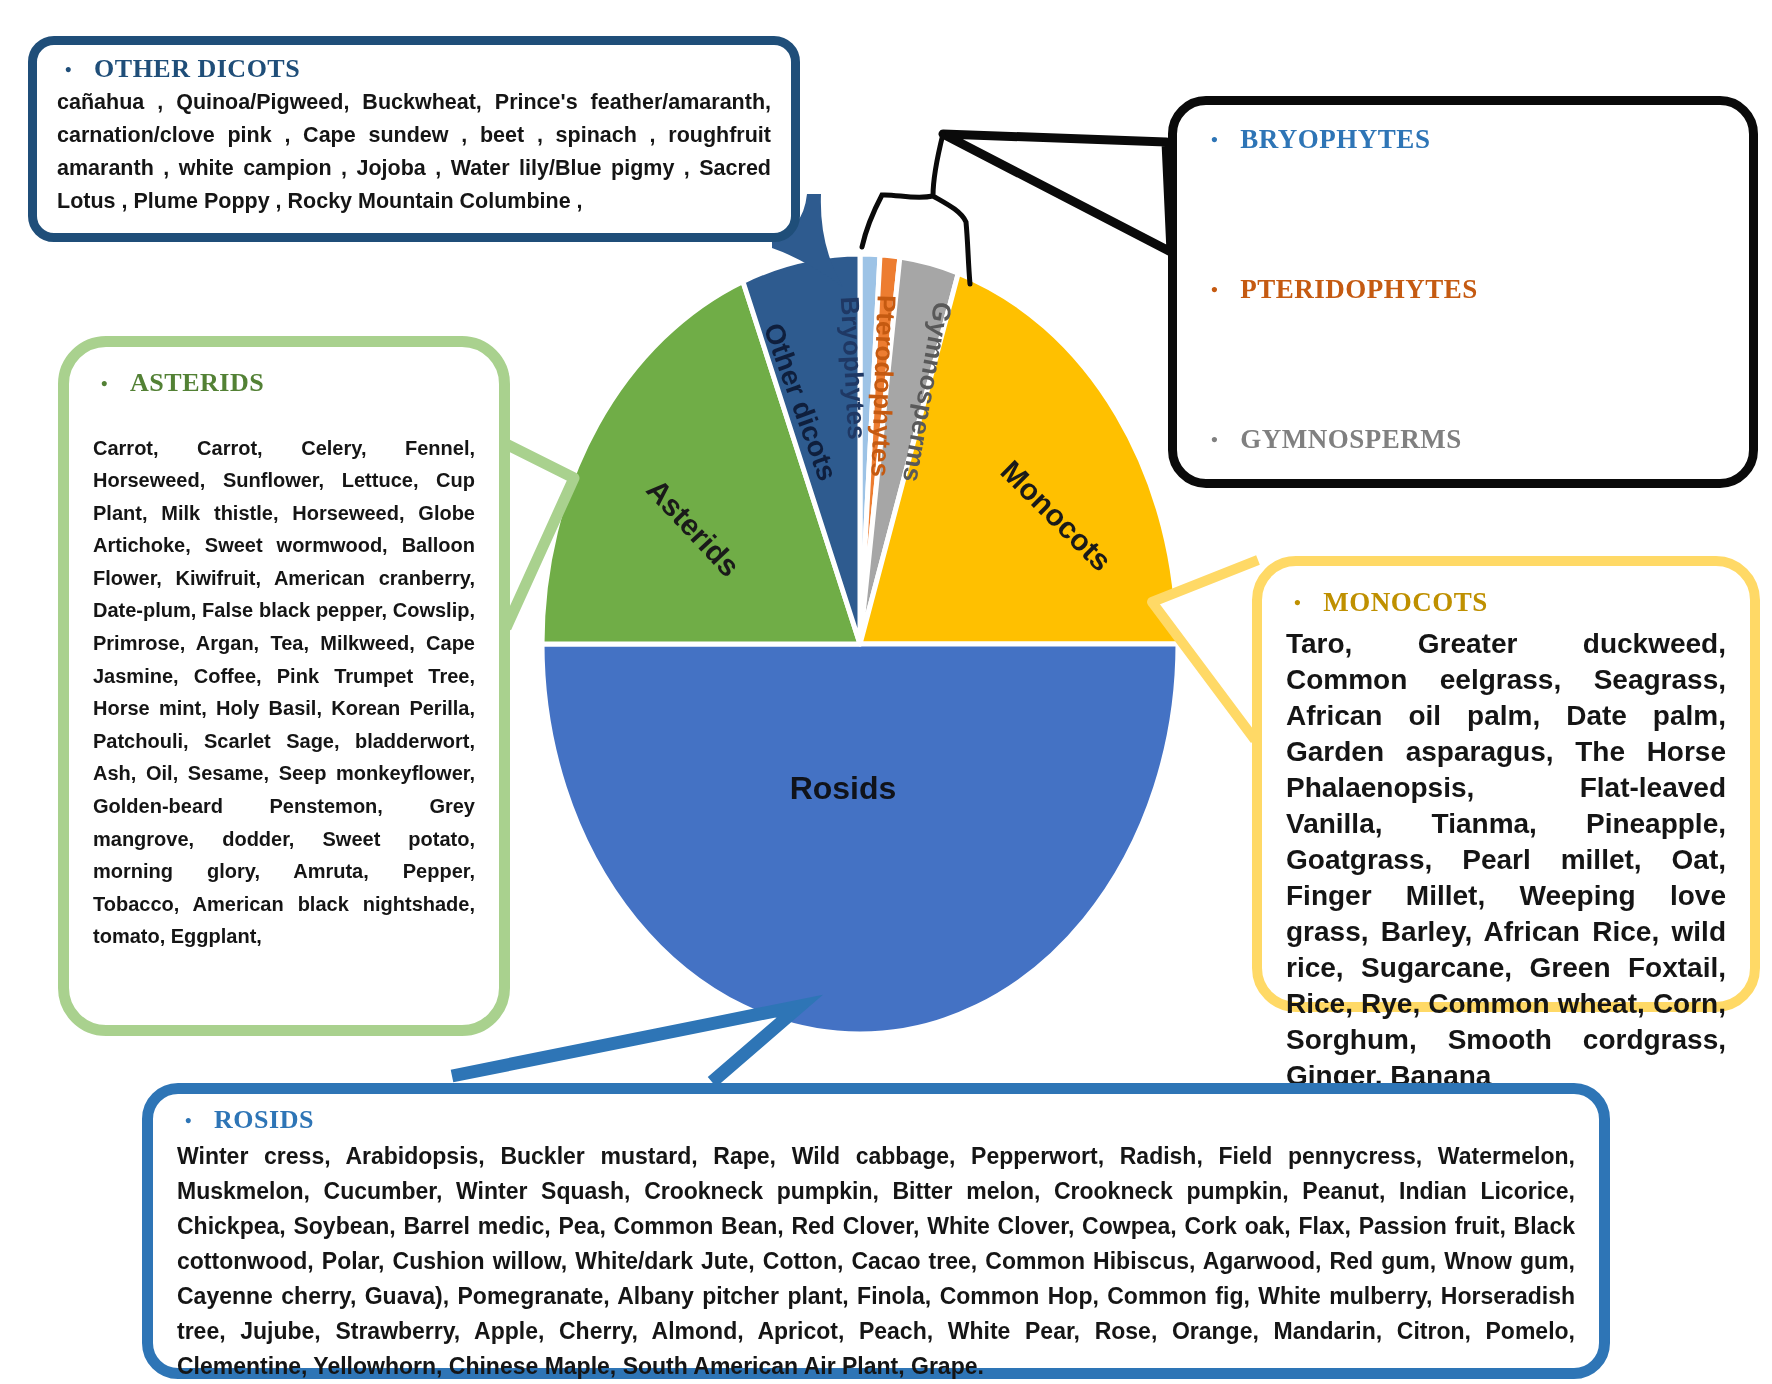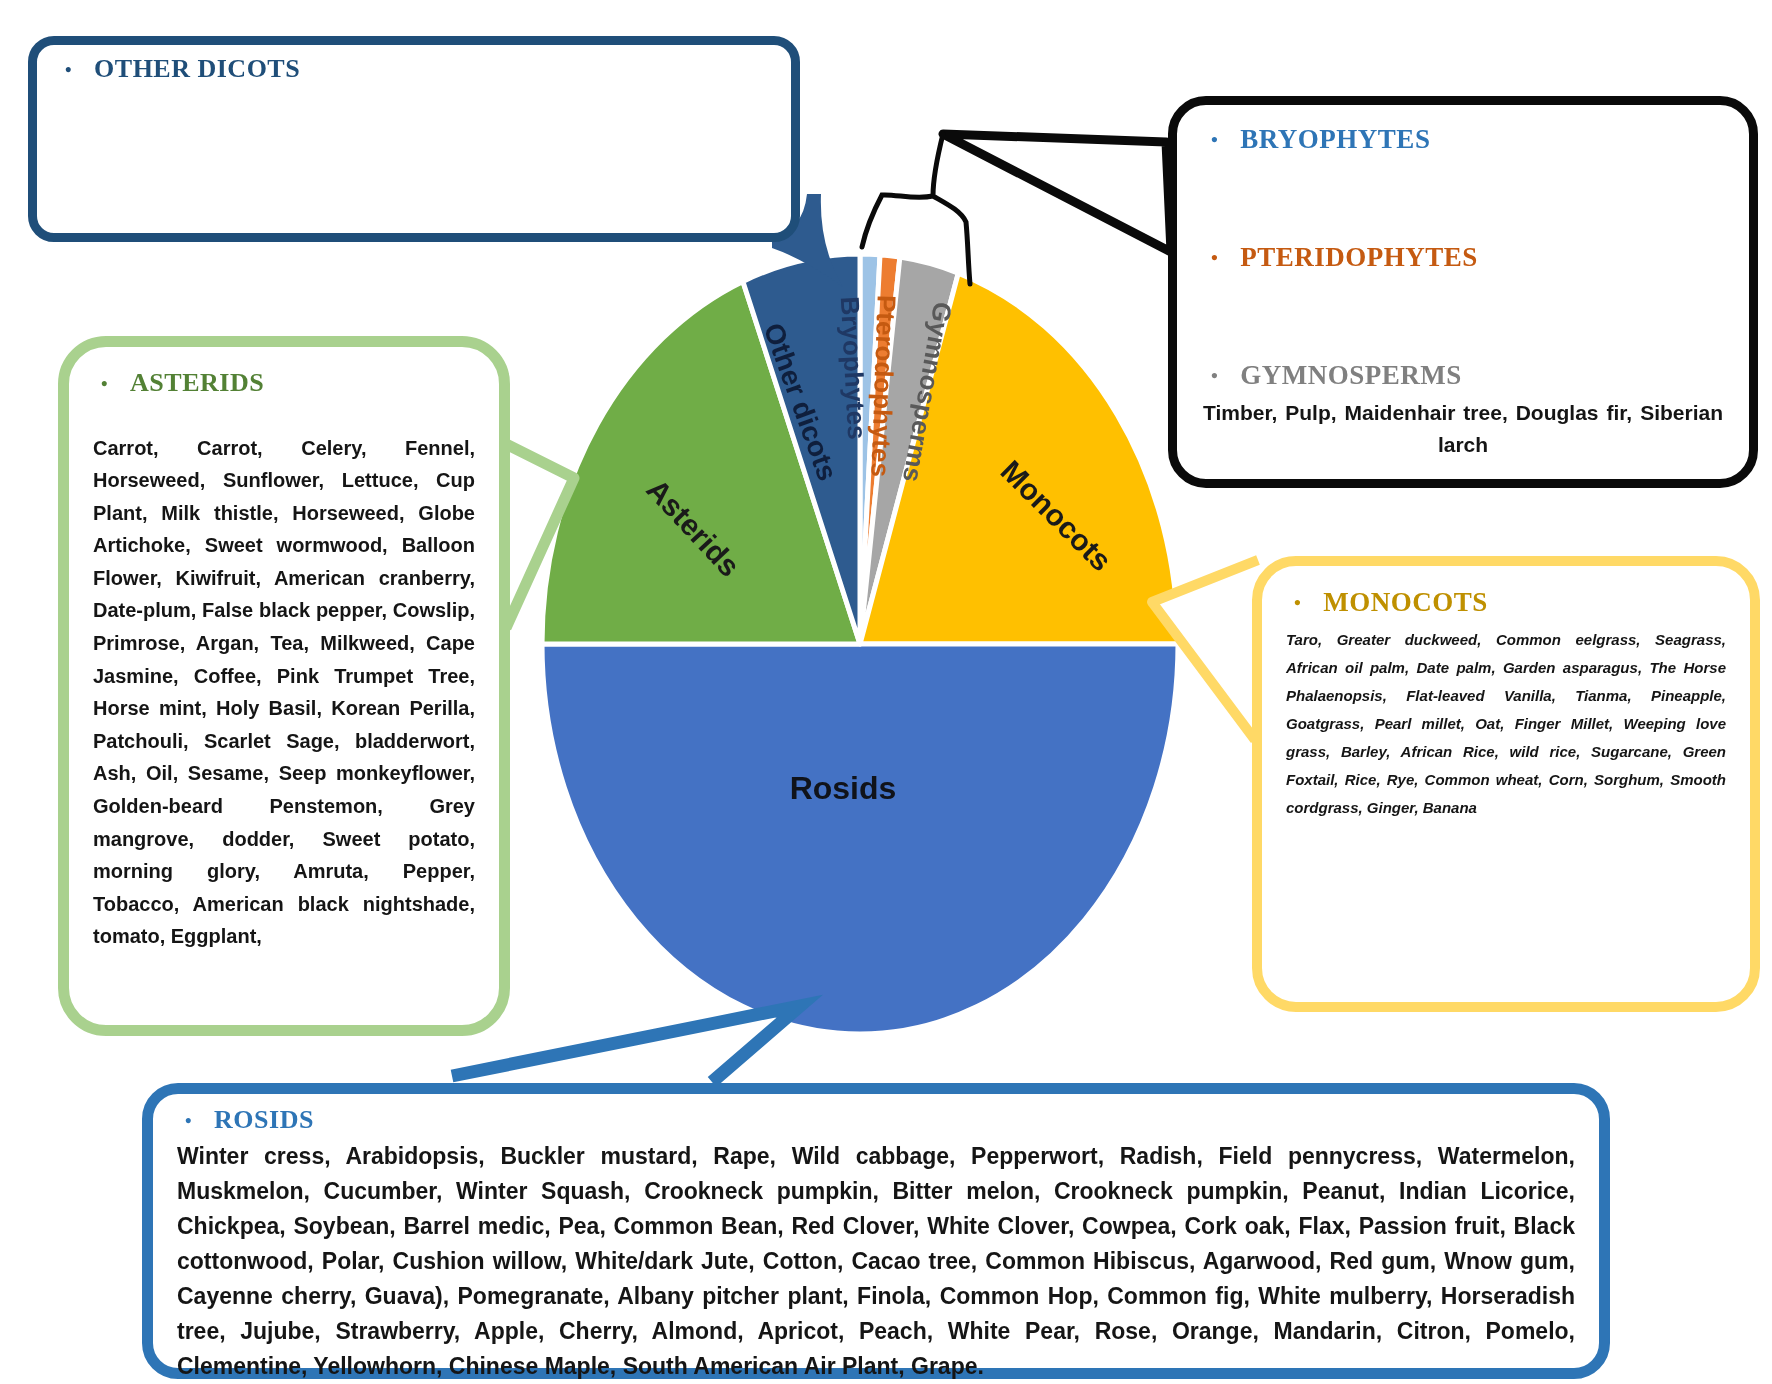--- a/index.html
+++ b/index.html
@@ -18,21 +18,21 @@
   #box-other-dicots .body-text{font-size:21.5px;line-height:33px;}
   #box-groups{left:1168px;top:96px;width:590px;height:392px;border:9px solid #0a0a0a;border-radius:38px;padding:18px 26px;
               display:flex;flex-direction:column;justify-content:space-between;}
   #box-groups .heading{font-size:27px;margin-bottom:4px;}
   #box-groups .body-text{font-size:21px;line-height:32px;}
   #box-asterids{left:58px;top:336px;width:452px;height:700px;border:11px solid #A9D18E;border-radius:48px;padding:20px 24px;}
   #box-asterids .heading{font-size:26px;margin-bottom:8px;}
   #box-asterids .body-text{font-size:20px;line-height:32.6px;margin-top:32px;}
   #box-monocots{left:1252px;top:556px;width:508px;height:456px;border:10px solid #FFD966;border-radius:44px;padding:20px 24px;}
   #box-monocots .heading{font-size:27px;margin-bottom:6px;}
-  #box-monocots .body-text{font-size:15px;line-height:28px;font-style:italic;}
+  #box-monocots .body-text{font-size:28px;line-height:36px;}
   #box-rosids{left:142px;top:1083px;width:1468px;height:296px;border:11px solid #2E75B6;border-radius:36px;padding:10px 24px;}
   #box-rosids .heading{font-size:26px;margin-bottom:2px;}
   #box-rosids .body-text{font-size:23px;line-height:35px;}
   
   .pie-label{position:absolute;font-weight:700;white-space:nowrap;transform-origin:center;}
 </style>
 </head>
 <body>
 
 <div class="canvas">
@@ -64,41 +64,41 @@
     <path d="M 506,444 L 574,478 L 506,628" fill="#ffffff" stroke="#A9D18E" stroke-width="11" stroke-linejoin="round"></path>
     <path d="M 1258,560 L 1152,602 L 1255,740" fill="#ffffff" stroke="#FFD966" stroke-width="10" stroke-linejoin="round"></path>
     <path d="M 452,1076 L 800,1006 L 712,1082" fill="none" stroke="#2E75B6" stroke-width="13" stroke-linejoin="miter"></path>
   </svg>
 
   <div class="callout" id="box-other-dicots">
     <div class="heading" style="color: rgb(31, 78, 121);">
       <span class="bullet">•</span>
       <span>OTHER DICOTS</span>
     </div>
+    <div class="body-text">cañahua , Quinoa/Pigweed, Buckwheat, Prince's feather/amaranth,  carnation/clove pink , Cape sundew , beet , spinach , roughfruit amaranth , white campion , Jojoba , Water lily/Blue pigmy , Sacred Lotus , Plume Poppy , Rocky Mountain Columbine ,</div>
   </div>
 
   <div class="callout" id="box-groups">
     <div>
       <div class="heading" style="color: rgb(46, 117, 182);">
         <span class="bullet">•</span>
         <span>BRYOPHYTES</span>
       </div>
     </div>
     <div>
       <div class="heading" style="color: rgb(197, 90, 17);">
         <span class="bullet">•</span>
         <span>PTERIDOPHYTES</span>
       </div>
     </div>
     <div>
       <div class="heading" style="color: rgb(128, 128, 128);">
         <span class="bullet">•</span>
         <span>GYMNOSPERMS</span>
       </div>
-      <div class="body-text last-center">Timber, Pulp, Maidenhair tree, Douglas fir, Siberian larch</div>
     </div>
   </div>
 
   <div class="callout" id="box-asterids">
     <div class="heading" style="color: rgb(83, 129, 53);">
       <span class="bullet">•</span>
       <span>ASTERIDS</span>
     </div>
     <div class="body-text">Carrot, Carrot, Celery, Fennel, Horseweed, Sunflower, Lettuce, Cup Plant, Milk thistle, Horseweed, Globe Artichoke, Sweet wormwood, Balloon Flower, Kiwifruit, American cranberry, Date-plum, False black pepper, Cowslip, Primrose, Argan, Tea, Milkweed, Cape Jasmine, Coffee, Pink Trumpet Tree, Horse mint, Holy Basil, Korean Perilla, Patchouli, Scarlet Sage, bladderwort, Ash, Oil, Sesame, Seep monkeyflower, Golden-beard Penstemon, Grey mangrove,  dodder, Sweet potato, morning glory, Amruta, Pepper, Tobacco, American black nightshade, tomato, Eggplant,</div>
   </div>

